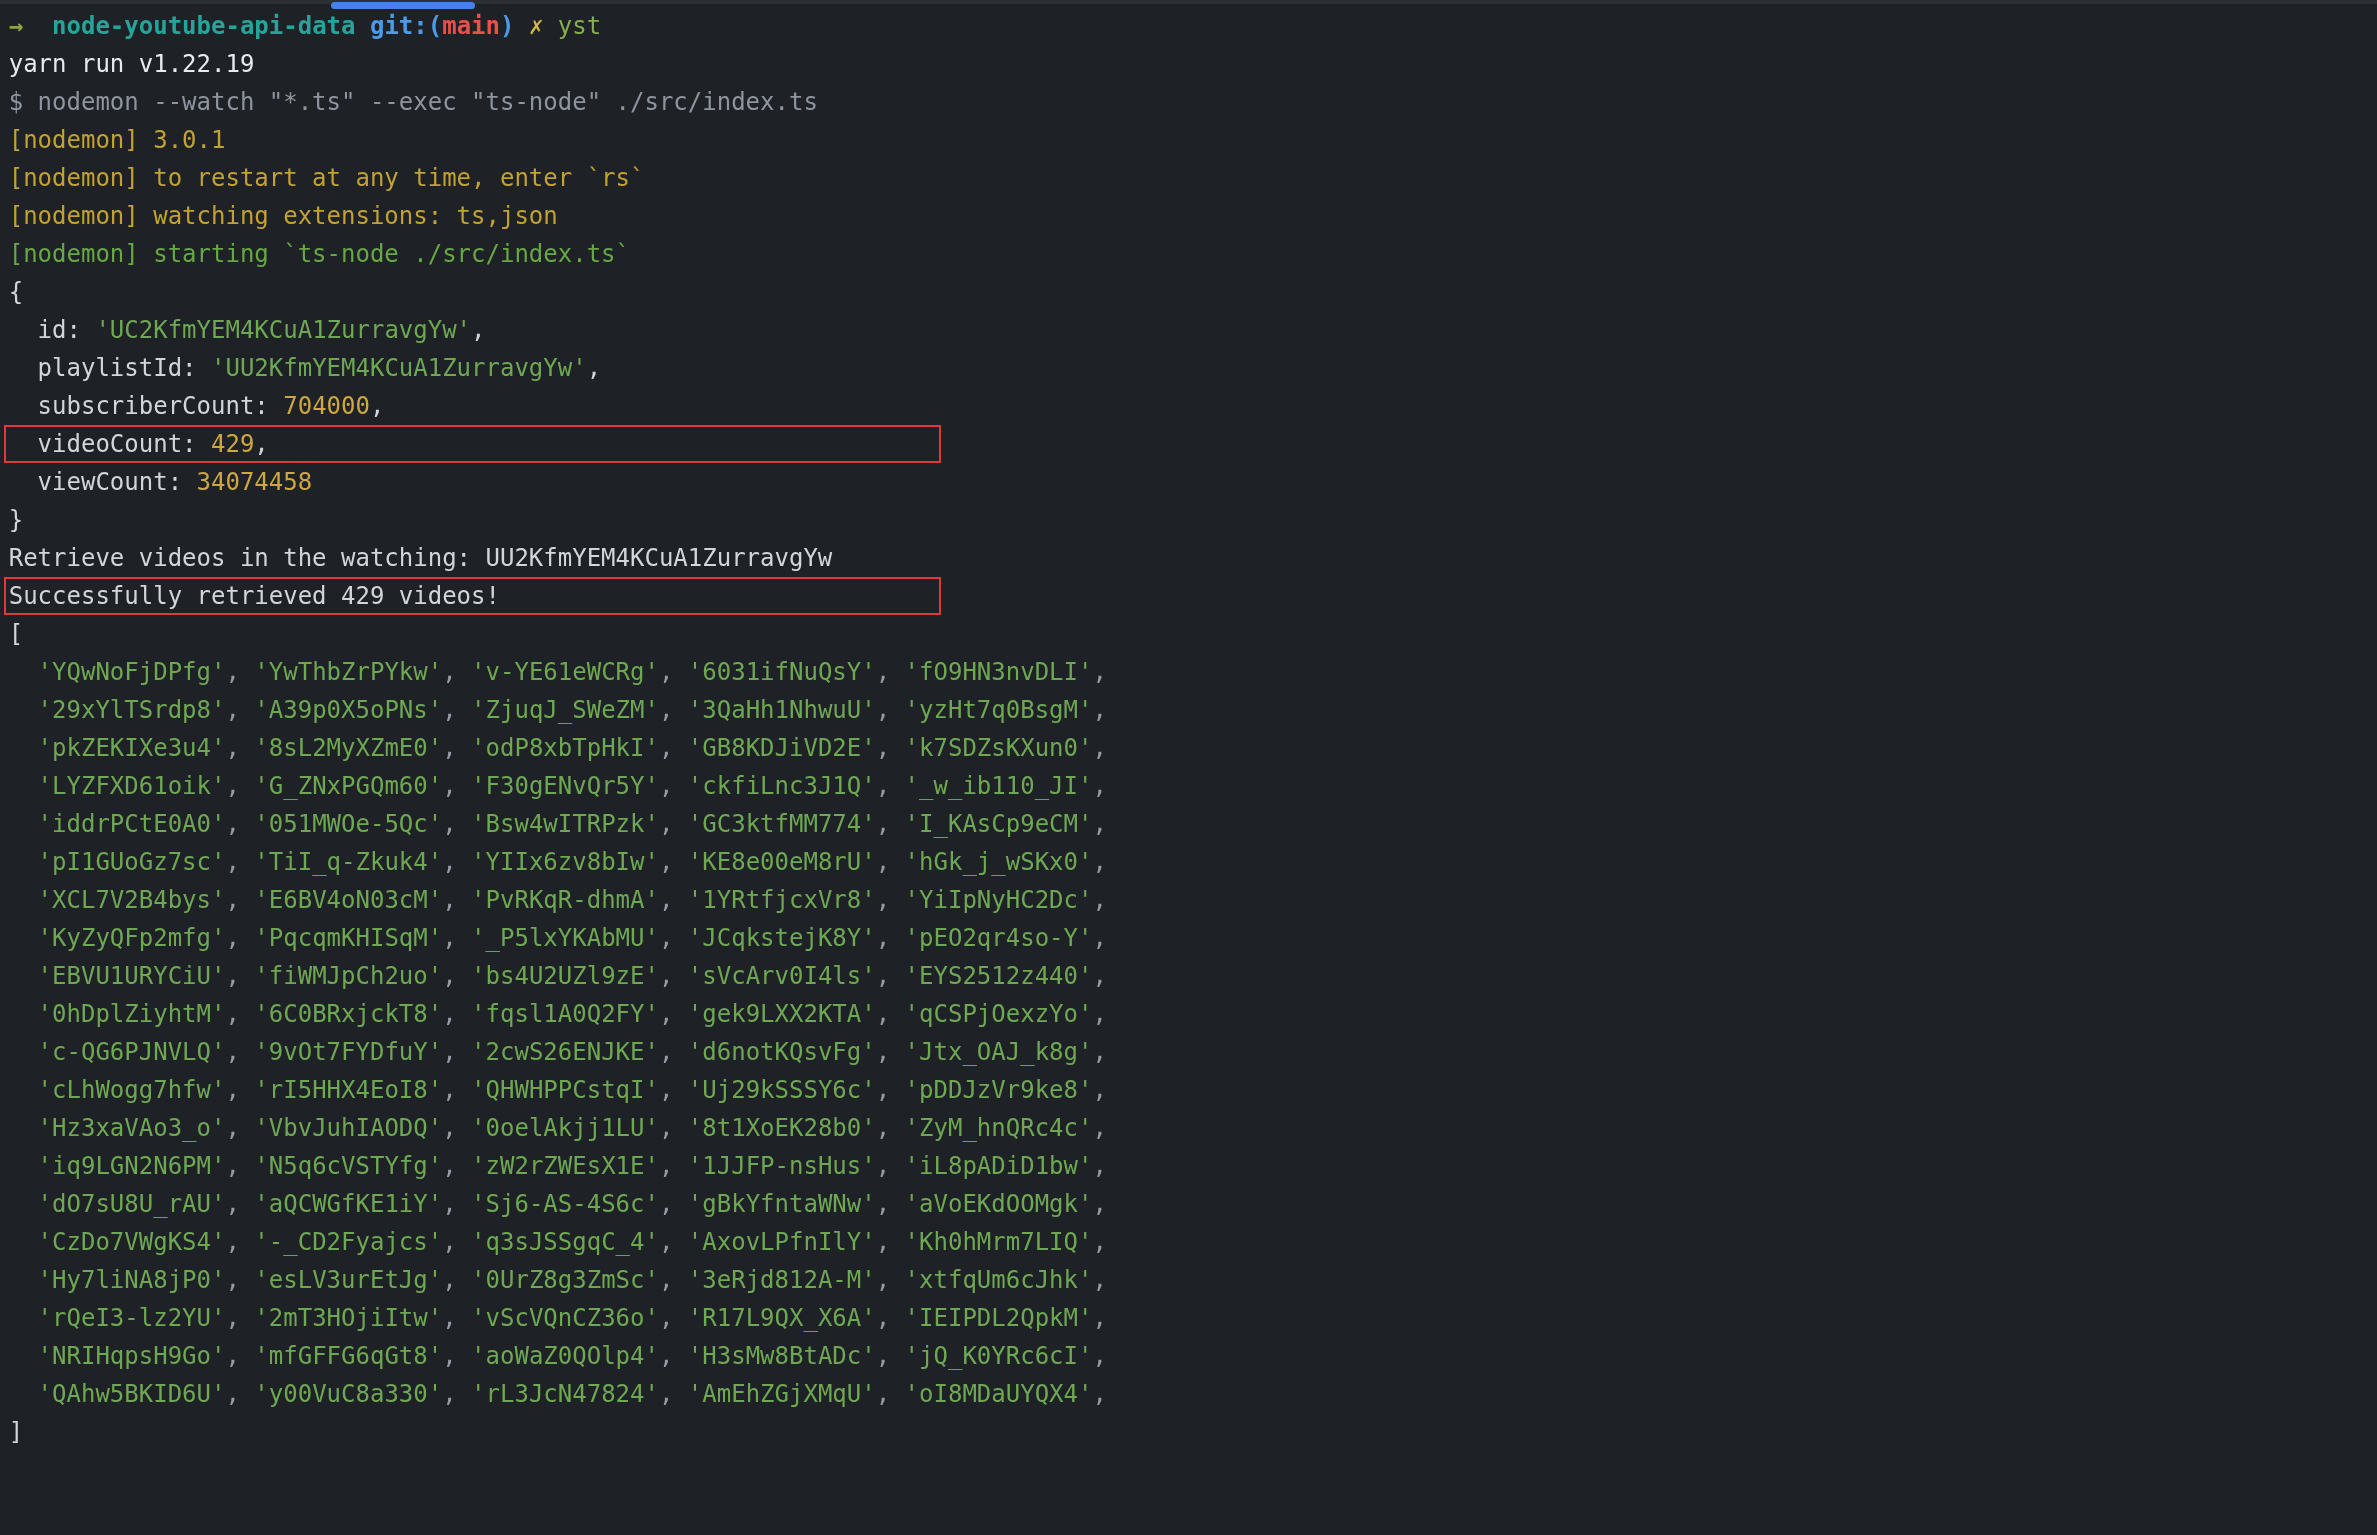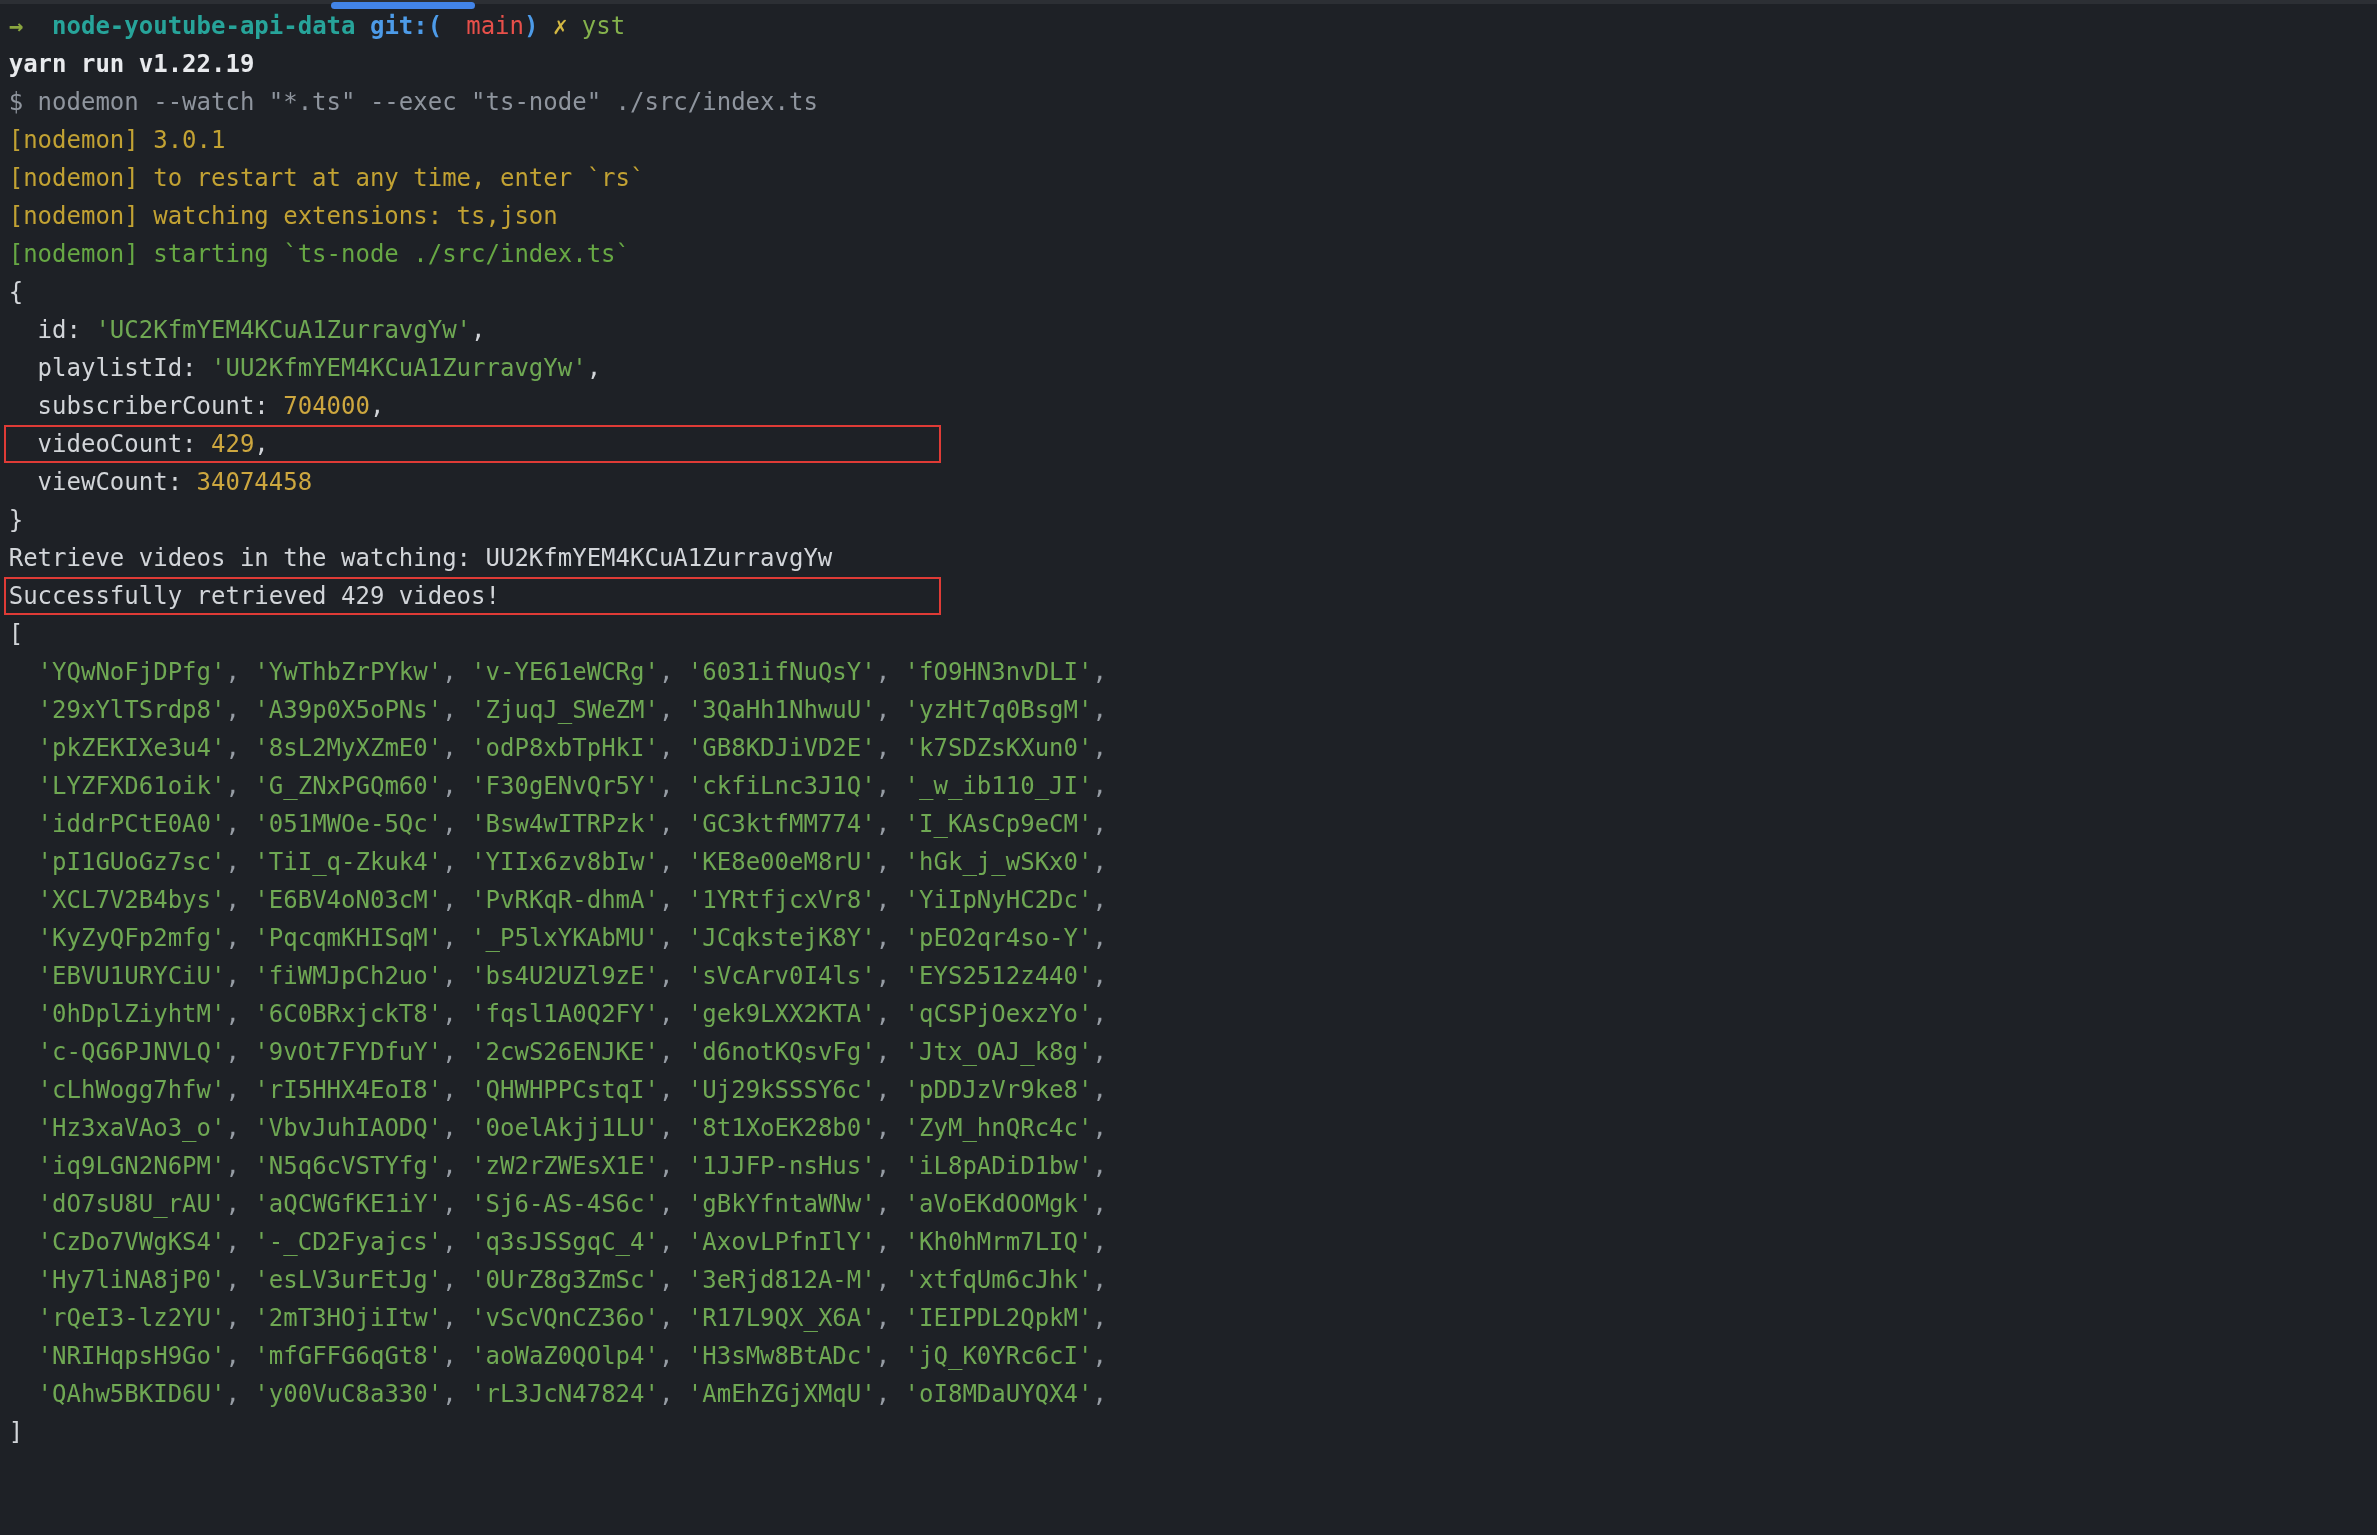--- a/index.html
+++ b/index.html
@@ -22,24 +22,24 @@
   }
   .line{height:38px;white-space:pre;position:relative;}
   .line.boxed::before{
     content:"";position:absolute;left:-5.2px;top:0;
     width:937px;height:38px;box-sizing:border-box;
     border:2.6px solid var(--highlight-box-red,#df3b36);
   }
   .c-arrow{color:var(--prompt-arrow-green,#8aa53f);font-weight:bold;}
   .c-dir{color:var(--directory-teal,#27a49a);font-weight:bold;}
   .c-git{color:var(--git-blue,#4d9be8);font-weight:bold;}
-  .c-branch{color:var(--branch-red,#e8504a);font-weight:normal;margin-left:24px;}
+  .c-branch{color:var(--branch-red,#e8504a);font-weight:bold;}
   .c-dirty{color:var(--dirty-yellow,#d4b842);}
   .c-cmd{color:var(--command-green,#84b14c);}
-  .c-white{color:var(--text-white,#e8eaed);font-weight:bold;}
+  .c-white{color:var(--text-white,#e8eaed);font-weight:normal;}
   .c-gray{color:var(--text-gray,#8f959e);}
   .c-yellow{color:var(--nodemon-yellow,#c2a233);}
   .c-greenline{color:var(--nodemon-green,#67a844);}
   .c-plain{color:var(--plain-text,#d2d5d9);}
   .c-string{color:var(--string-green,#6fa853);}
   .c-number{color:var(--number-yellow,#cda73f);}
   .c-comma{color:var(--comma-gray,#969ca4);}
 </style>
 </head>
 <body>

